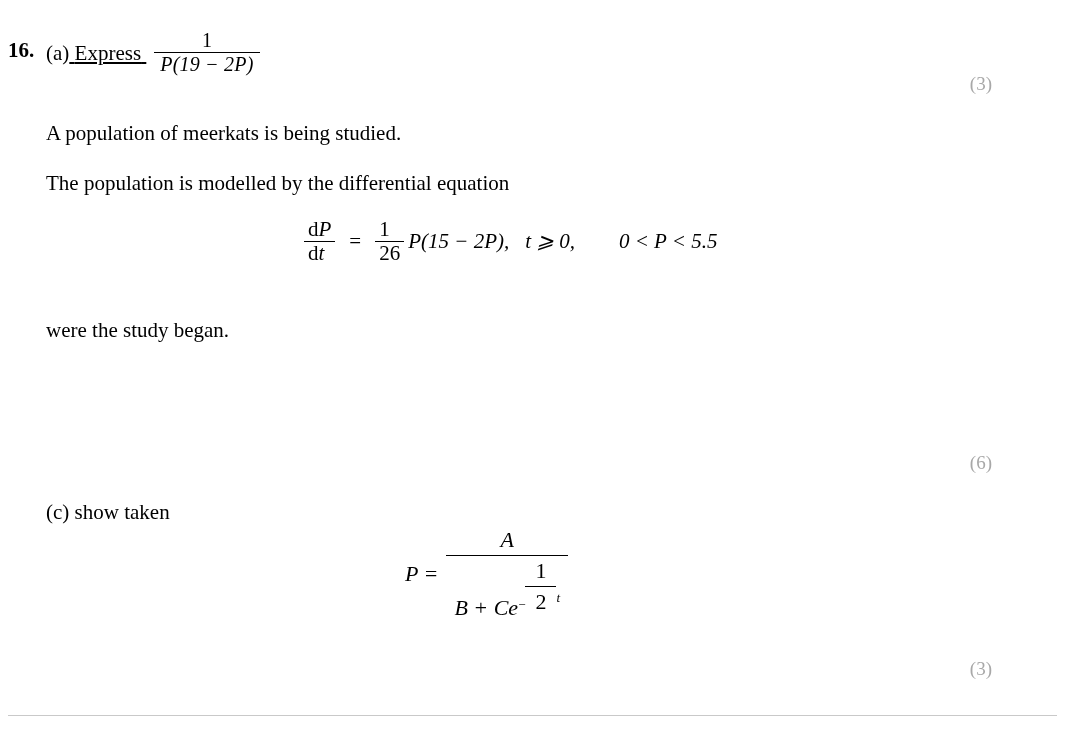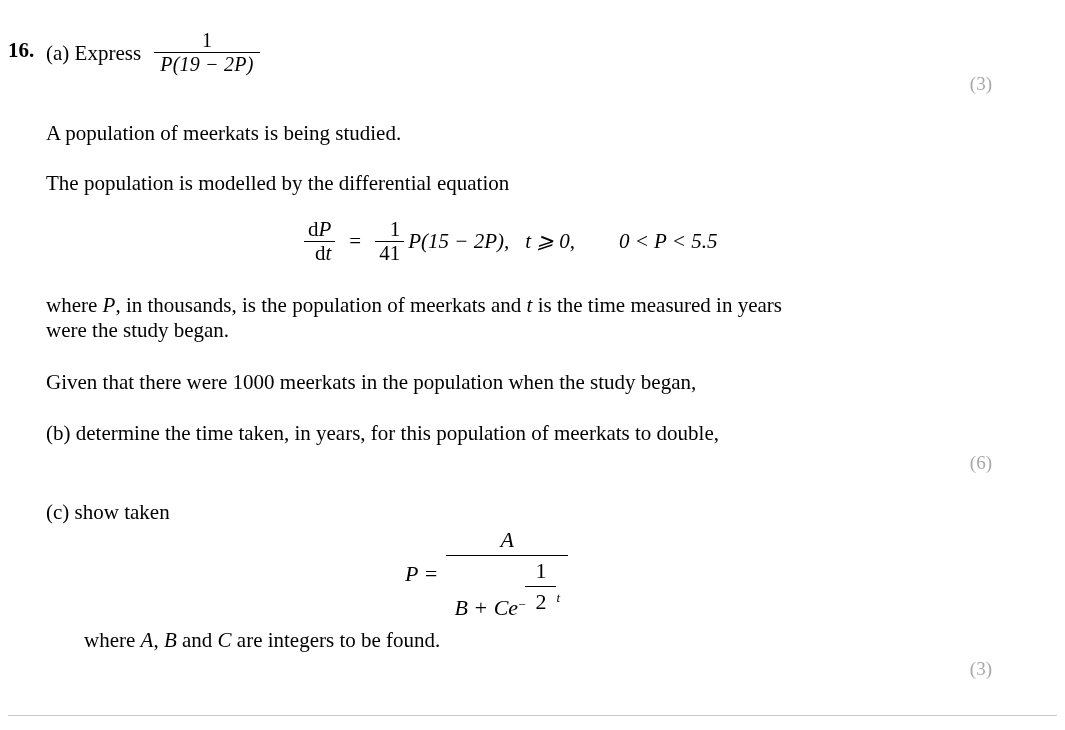--- a/index.html
+++ b/index.html
@@ -73,20 +73,21 @@
   }
   .frac .den {
     display: block;
     padding: 1px 6px 0 6px;
   }
 
   
   #line-a {
     left: 46px;
     top: 30px;
+    text-decoration: underline;
   }
   #line-a .frac { font-size: 21px; margin: 0 8px; vertical-align: -11px; }
   #line-a .frac .num { font-size: 20px; }
   #line-a .frac .den { font-size: 20px; letter-spacing: 0.2px; }
 
   
   .marks {
     position: absolute;
     font-size: 19px;
     color: #a8a8a8;
@@ -99,21 +100,21 @@
     position: absolute;
     left: 300px;
     top: 218px;
     font-size: 21px;
     white-space: nowrap;
     display: flex;
     align-items: center;
   }
   #display-ode .dfrac {
     display: inline-block;
-    text-align: right;
+    text-align: left;
     line-height: 1.08;
     margin: 0 4px;
   }
   #display-ode .dfrac .num,
   #display-ode .dfrac .den {
     display: block;
     padding: 0 4px;
   }
   #display-ode .dfrac .bar {
     display: block;
@@ -223,58 +224,47 @@
   <div id="display-ode">
     <span class="dfrac">
       <span class="num">d<span class="v">P</span></span>
       <span class="bar"></span>
       <span class="den">d<span class="v">t</span></span>
     </span>
     <span class="eqsign">=</span>
     <span class="dfrac">
       <span class="num">1</span>
       <span class="bar"></span>
-      <span class="den">41</span>
+      <span class="den">26</span>
     </span>
     <span class="v">P(15 − 2P),</span>
     <span class="gap-sm"></span>
     <span class="v">t ⩾ 0,</span>
     <span class="gap-lg"></span>
     <span class="v">0 &lt; P &lt; 5.5</span>
   </div>
 
-  <div class="body-text" style="top:291px;">
-    <span>where </span><span class="v">P</span><span>, in thousands, is the population of meerkats and </span><span class="v">t</span><span> is the time measured in years</span>
-  </div>
   <div class="body-text" style="top:316px;">were the study began.</div>
 
-  <div class="body-text" style="top:368px;">Given that there were 1000 meerkats in the population when the study began,</div>
-
-  <div class="body-text" style="top:419px;">
-    <span class="part-label">(b)</span>
-    <span>determine the time taken, in years, for this population of meerkats to double,</span>
-  </div>
+
 
   <div class="marks" style="top:452px;">(6)</div>
 
   <div class="body-text" style="top:498px;">
     <span class="part-label">(c)</span>
     <span>show taken</span>
   </div>
 
   <div id="display-P">
     <span class="v">P =</span>
     <span class="bigfrac">
       <span class="num v">A</span>
       <span class="bar"></span>
       <span class="den"><span class="v">B + Ce</span><span class="expo"><span class="minus">−</span><span class="smallfrac"><span class="num">1</span><span class="bar"></span><span class="den">2</span></span><span class="tvar">t</span></span></span>
     </span>
   </div>
 
-  <div class="qline" style="left:84px; top:626px;">
-    <span>where </span><span class="v">A</span><span>, </span><span class="v">B</span><span> and </span><span class="v">C</span><span> are integers to be found.</span>
-  </div>
 
   <div class="marks" style="top:658px;">(3)</div>
 
   <div id="bottom-rule"></div>
 
 </div>
 
 </body></html>

